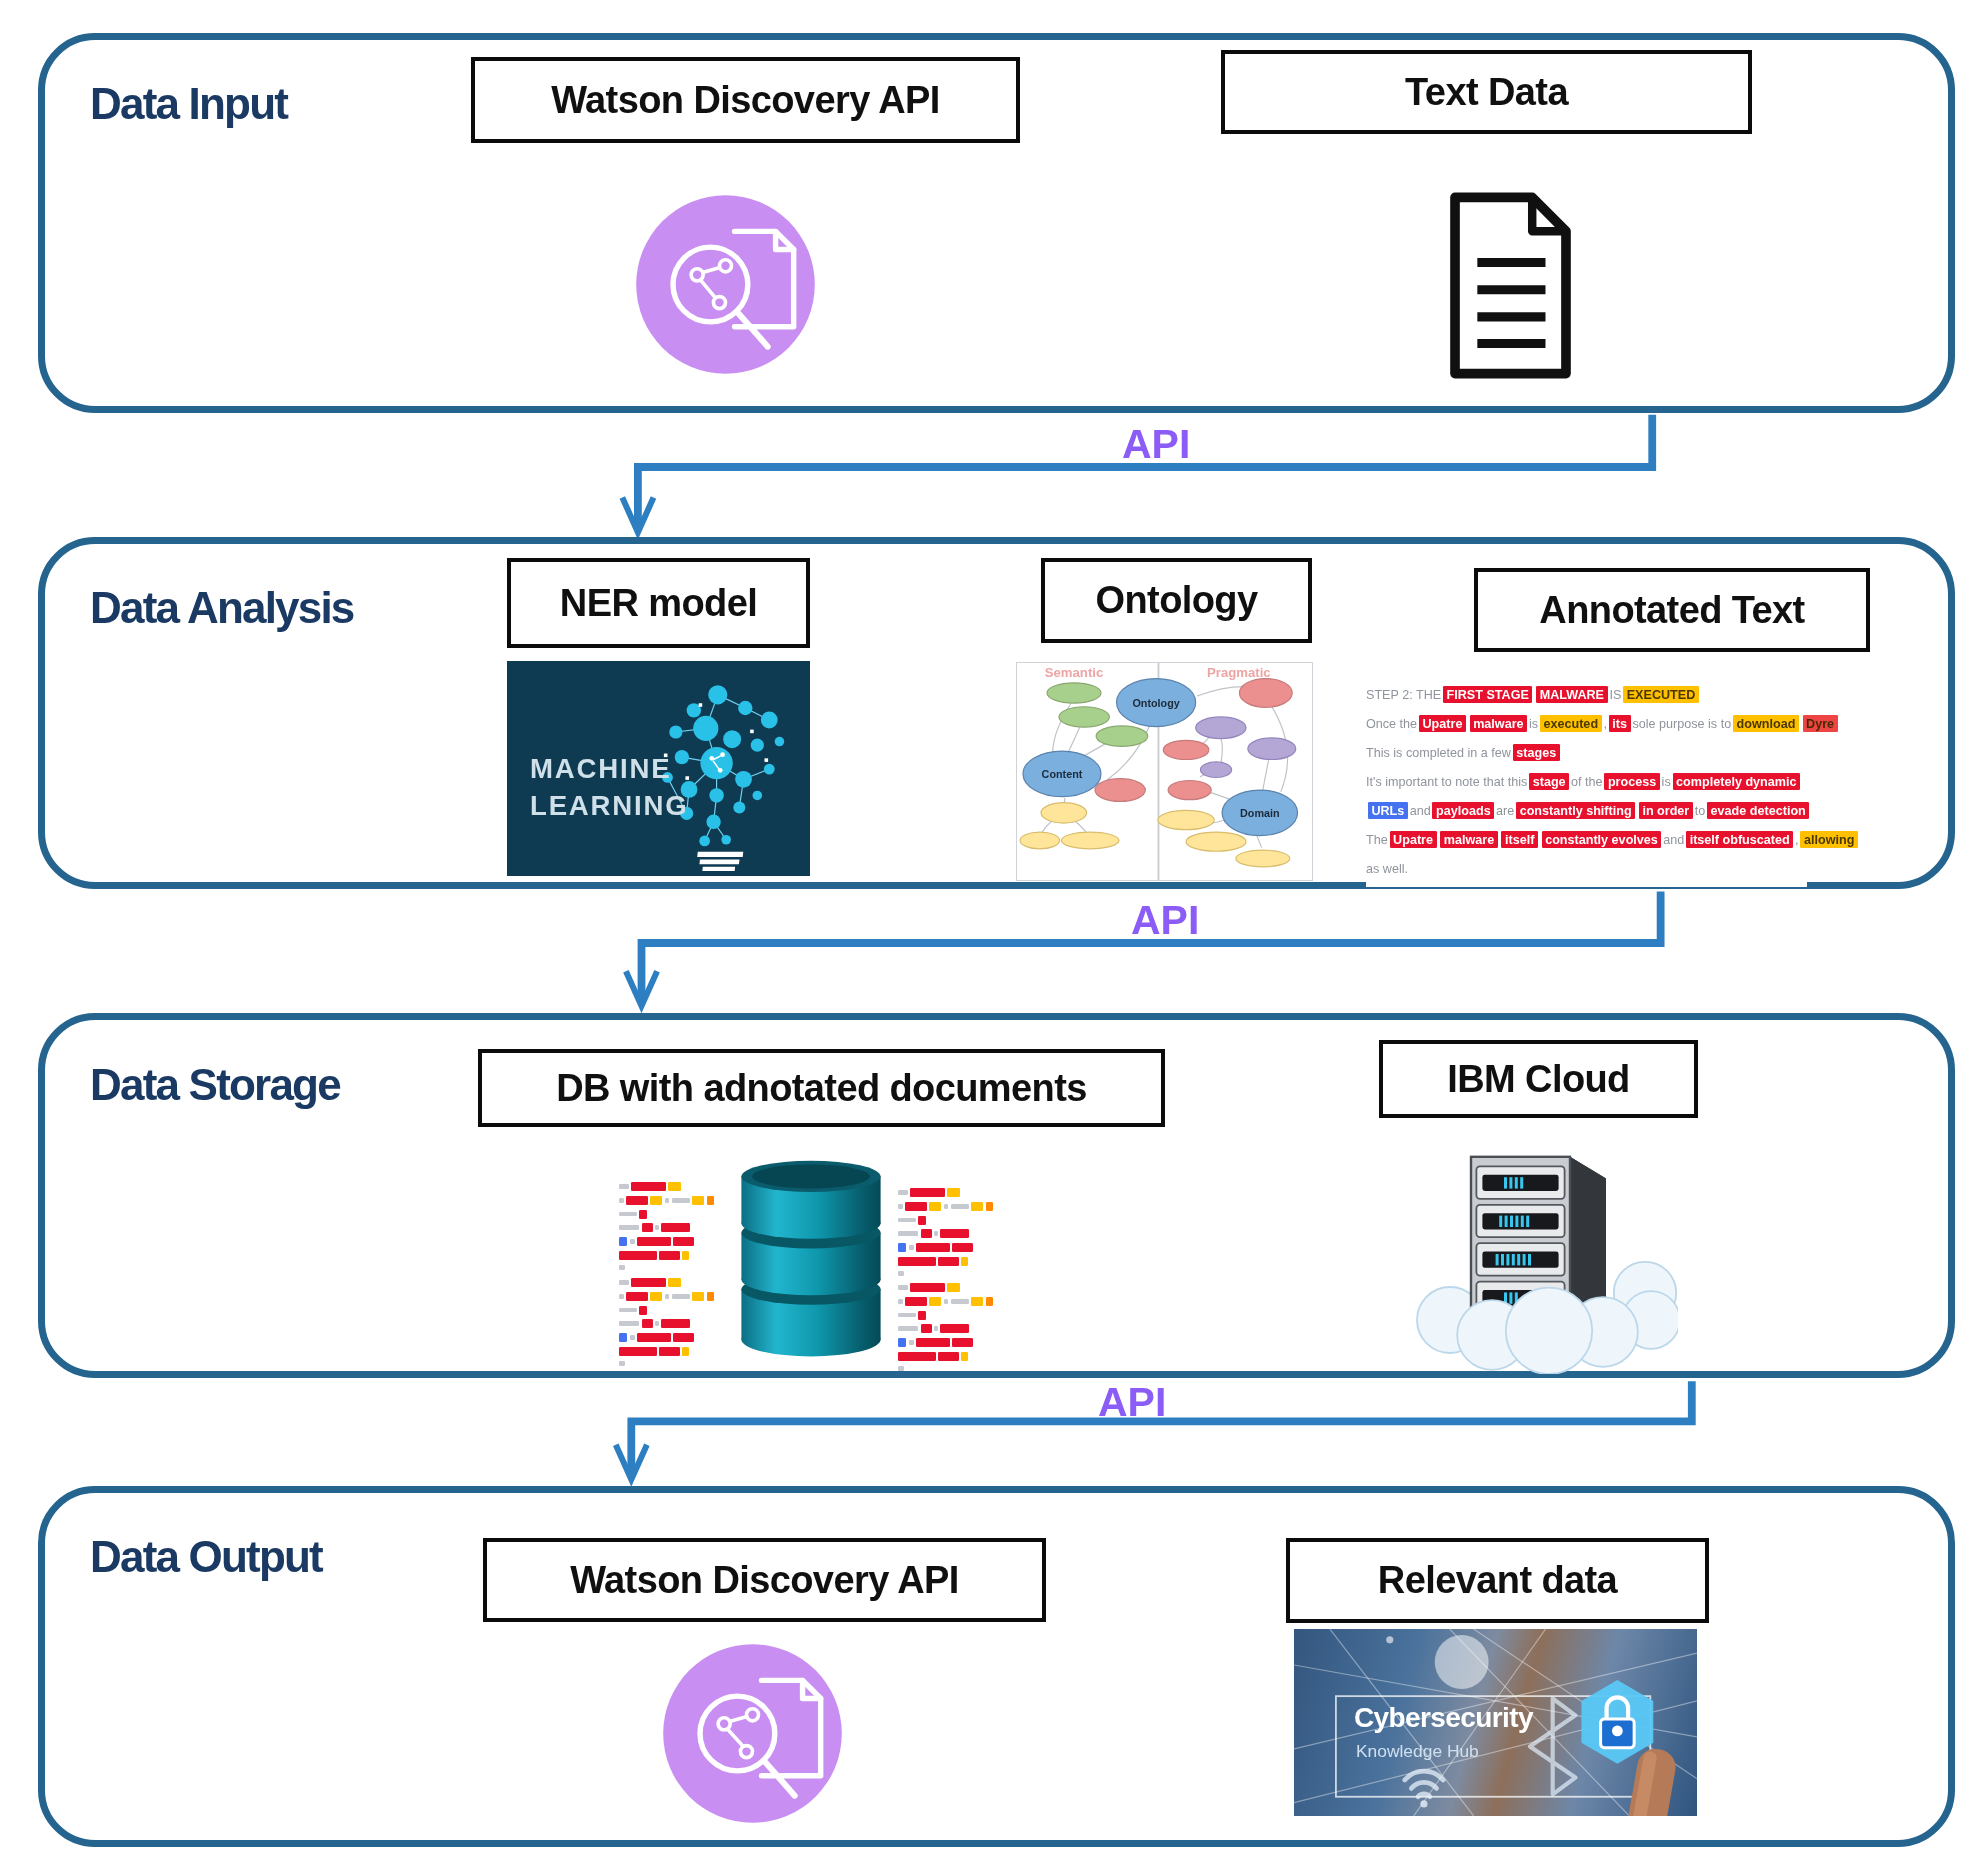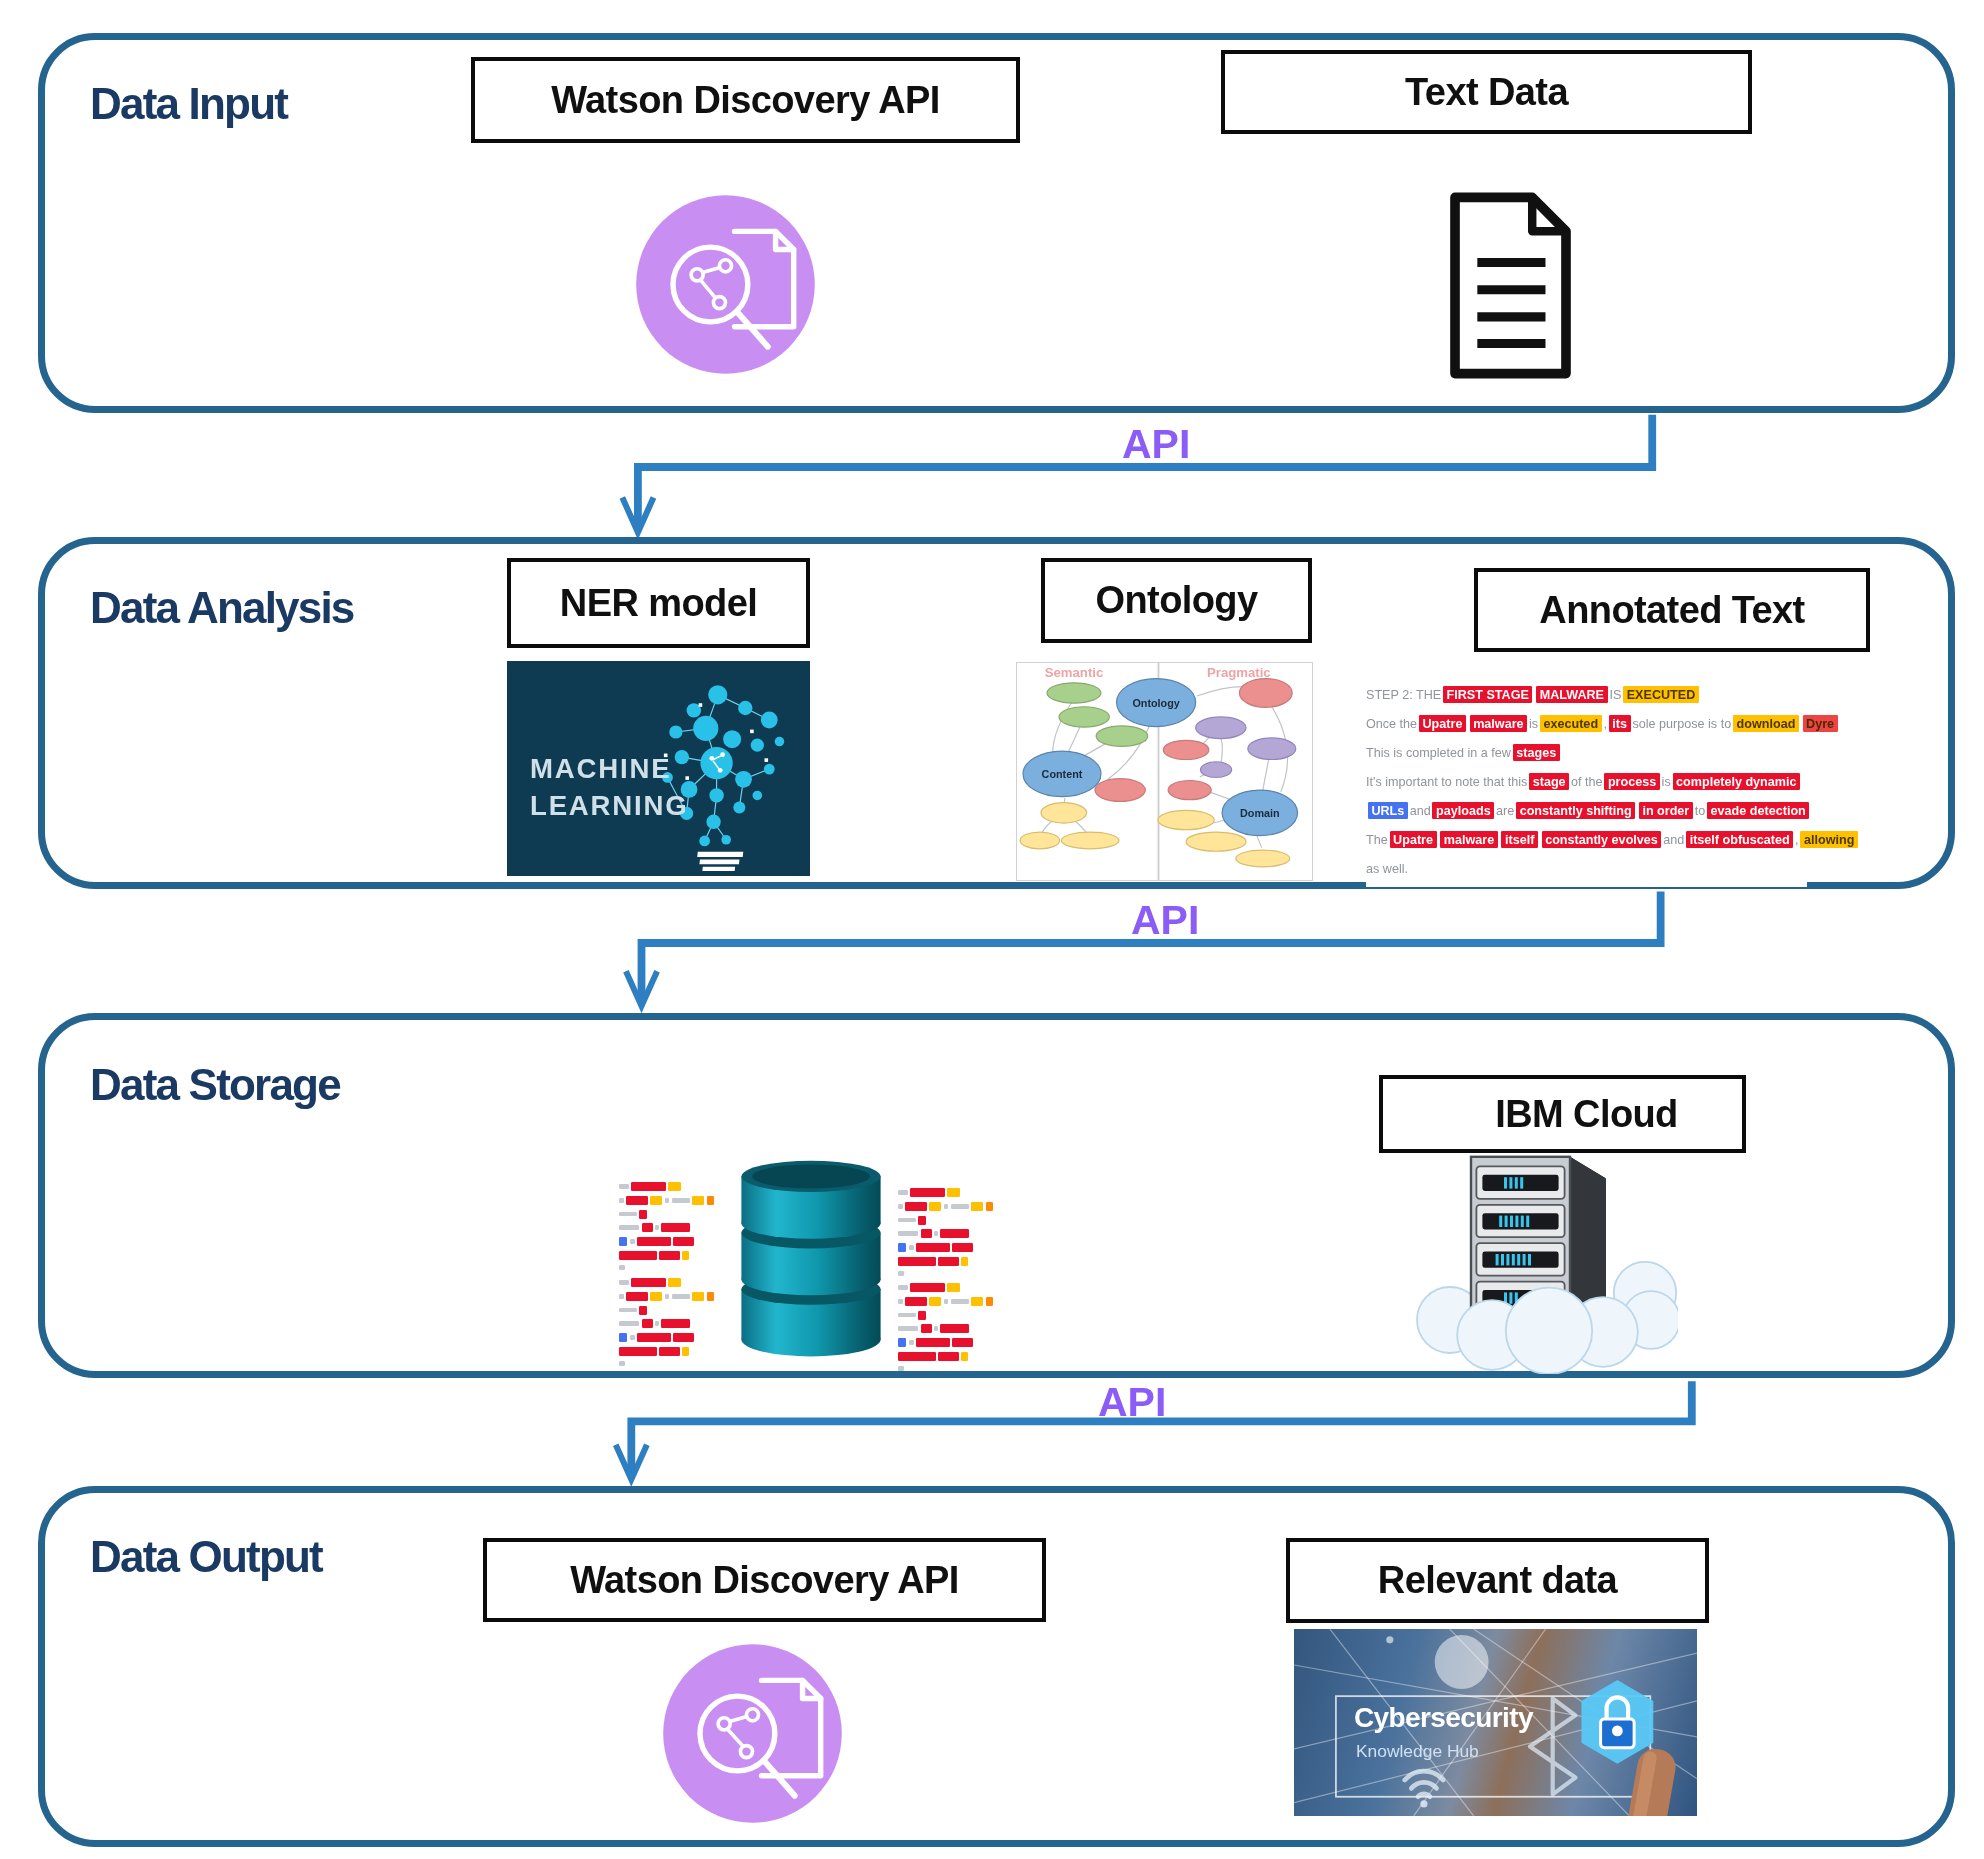--- a/index.html
+++ b/index.html
@@ -292,21 +292,24 @@
         <span class="hl hl-yellow">allowing</span>
       </div>
       <div class="ann-row">
         <span>as well.</span>
       </div>
     </div>
 
   <div class="section" style="top:1013px;height:351px;"></div>
   <div class="section-label" style="left:90px;top:1060px;">Data Storage</div>
 
-  <div class="label-box" style="left:1379px;top:1075px;width:311px;height:70px;padding-left:48px;">
+  <div class="label-box" style="left:478px;top:1049px;width:679px;height:70px;">
+    <span>DB with adnotated documents</span>
+  </div>
+  <div class="label-box" style="left:1379px;top:1040px;width:311px;height:70px;">
     <span>IBM Cloud</span>
   </div>
 
   <div class="chip-block" style="left:619px;top:1182px;">
       <div class="chip-row">
         <span class="chip chip-g" style="width: 9.6px;"></span>
         <span class="chip chip-r" style="width: 35px;"></span>
         <span class="chip chip-y" style="width: 13px;"></span>
       </div>
       <div class="chip-row">

